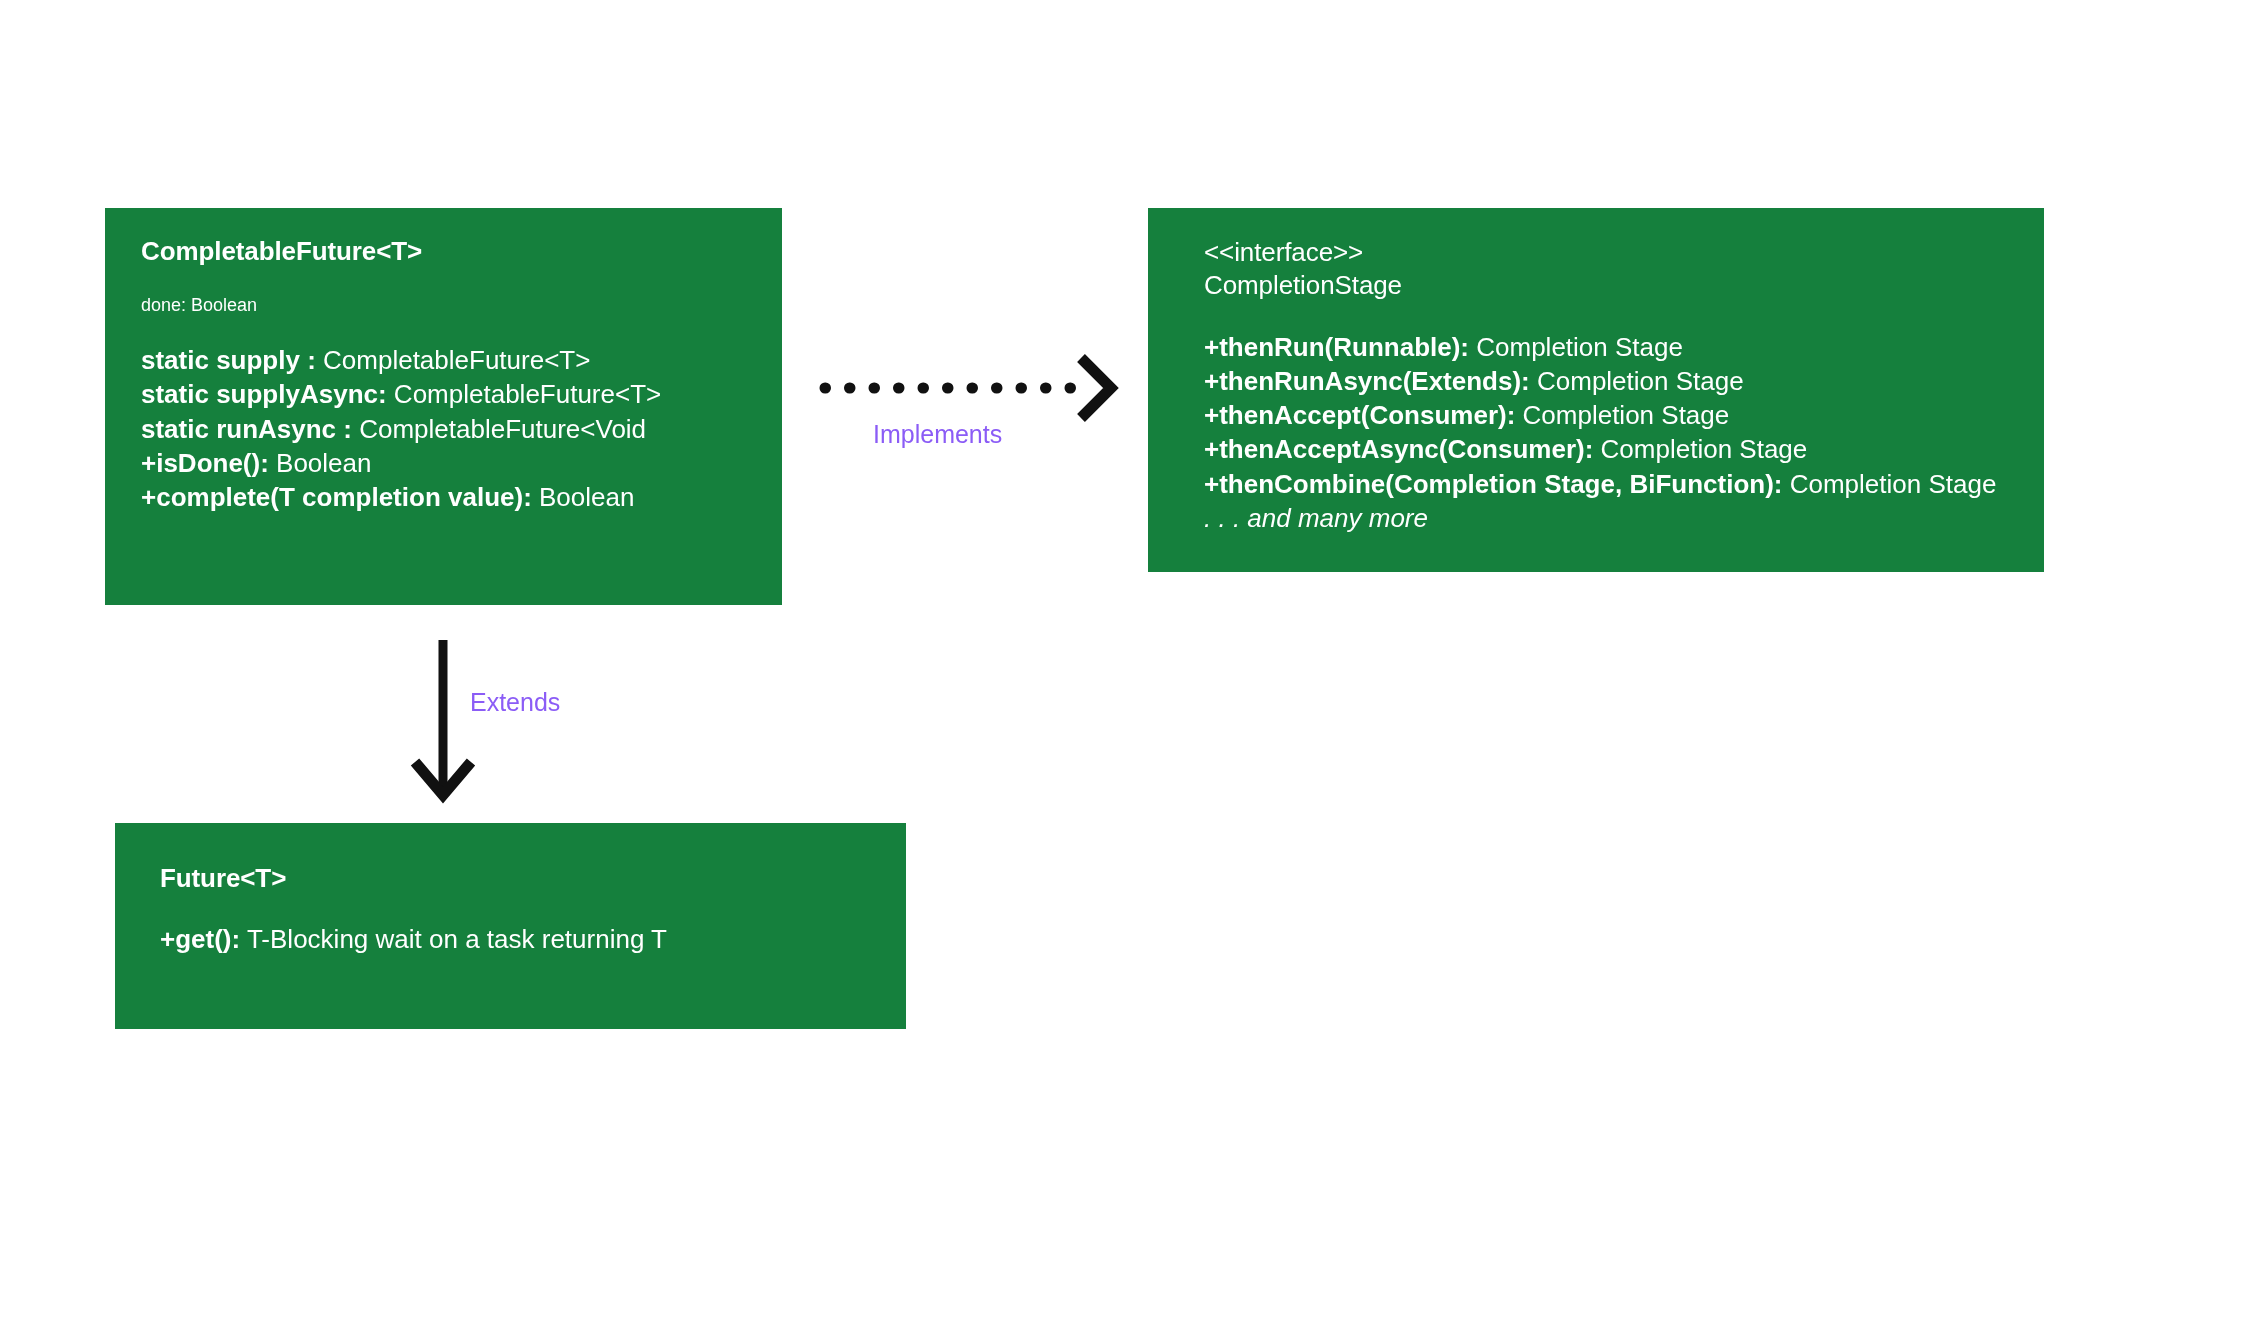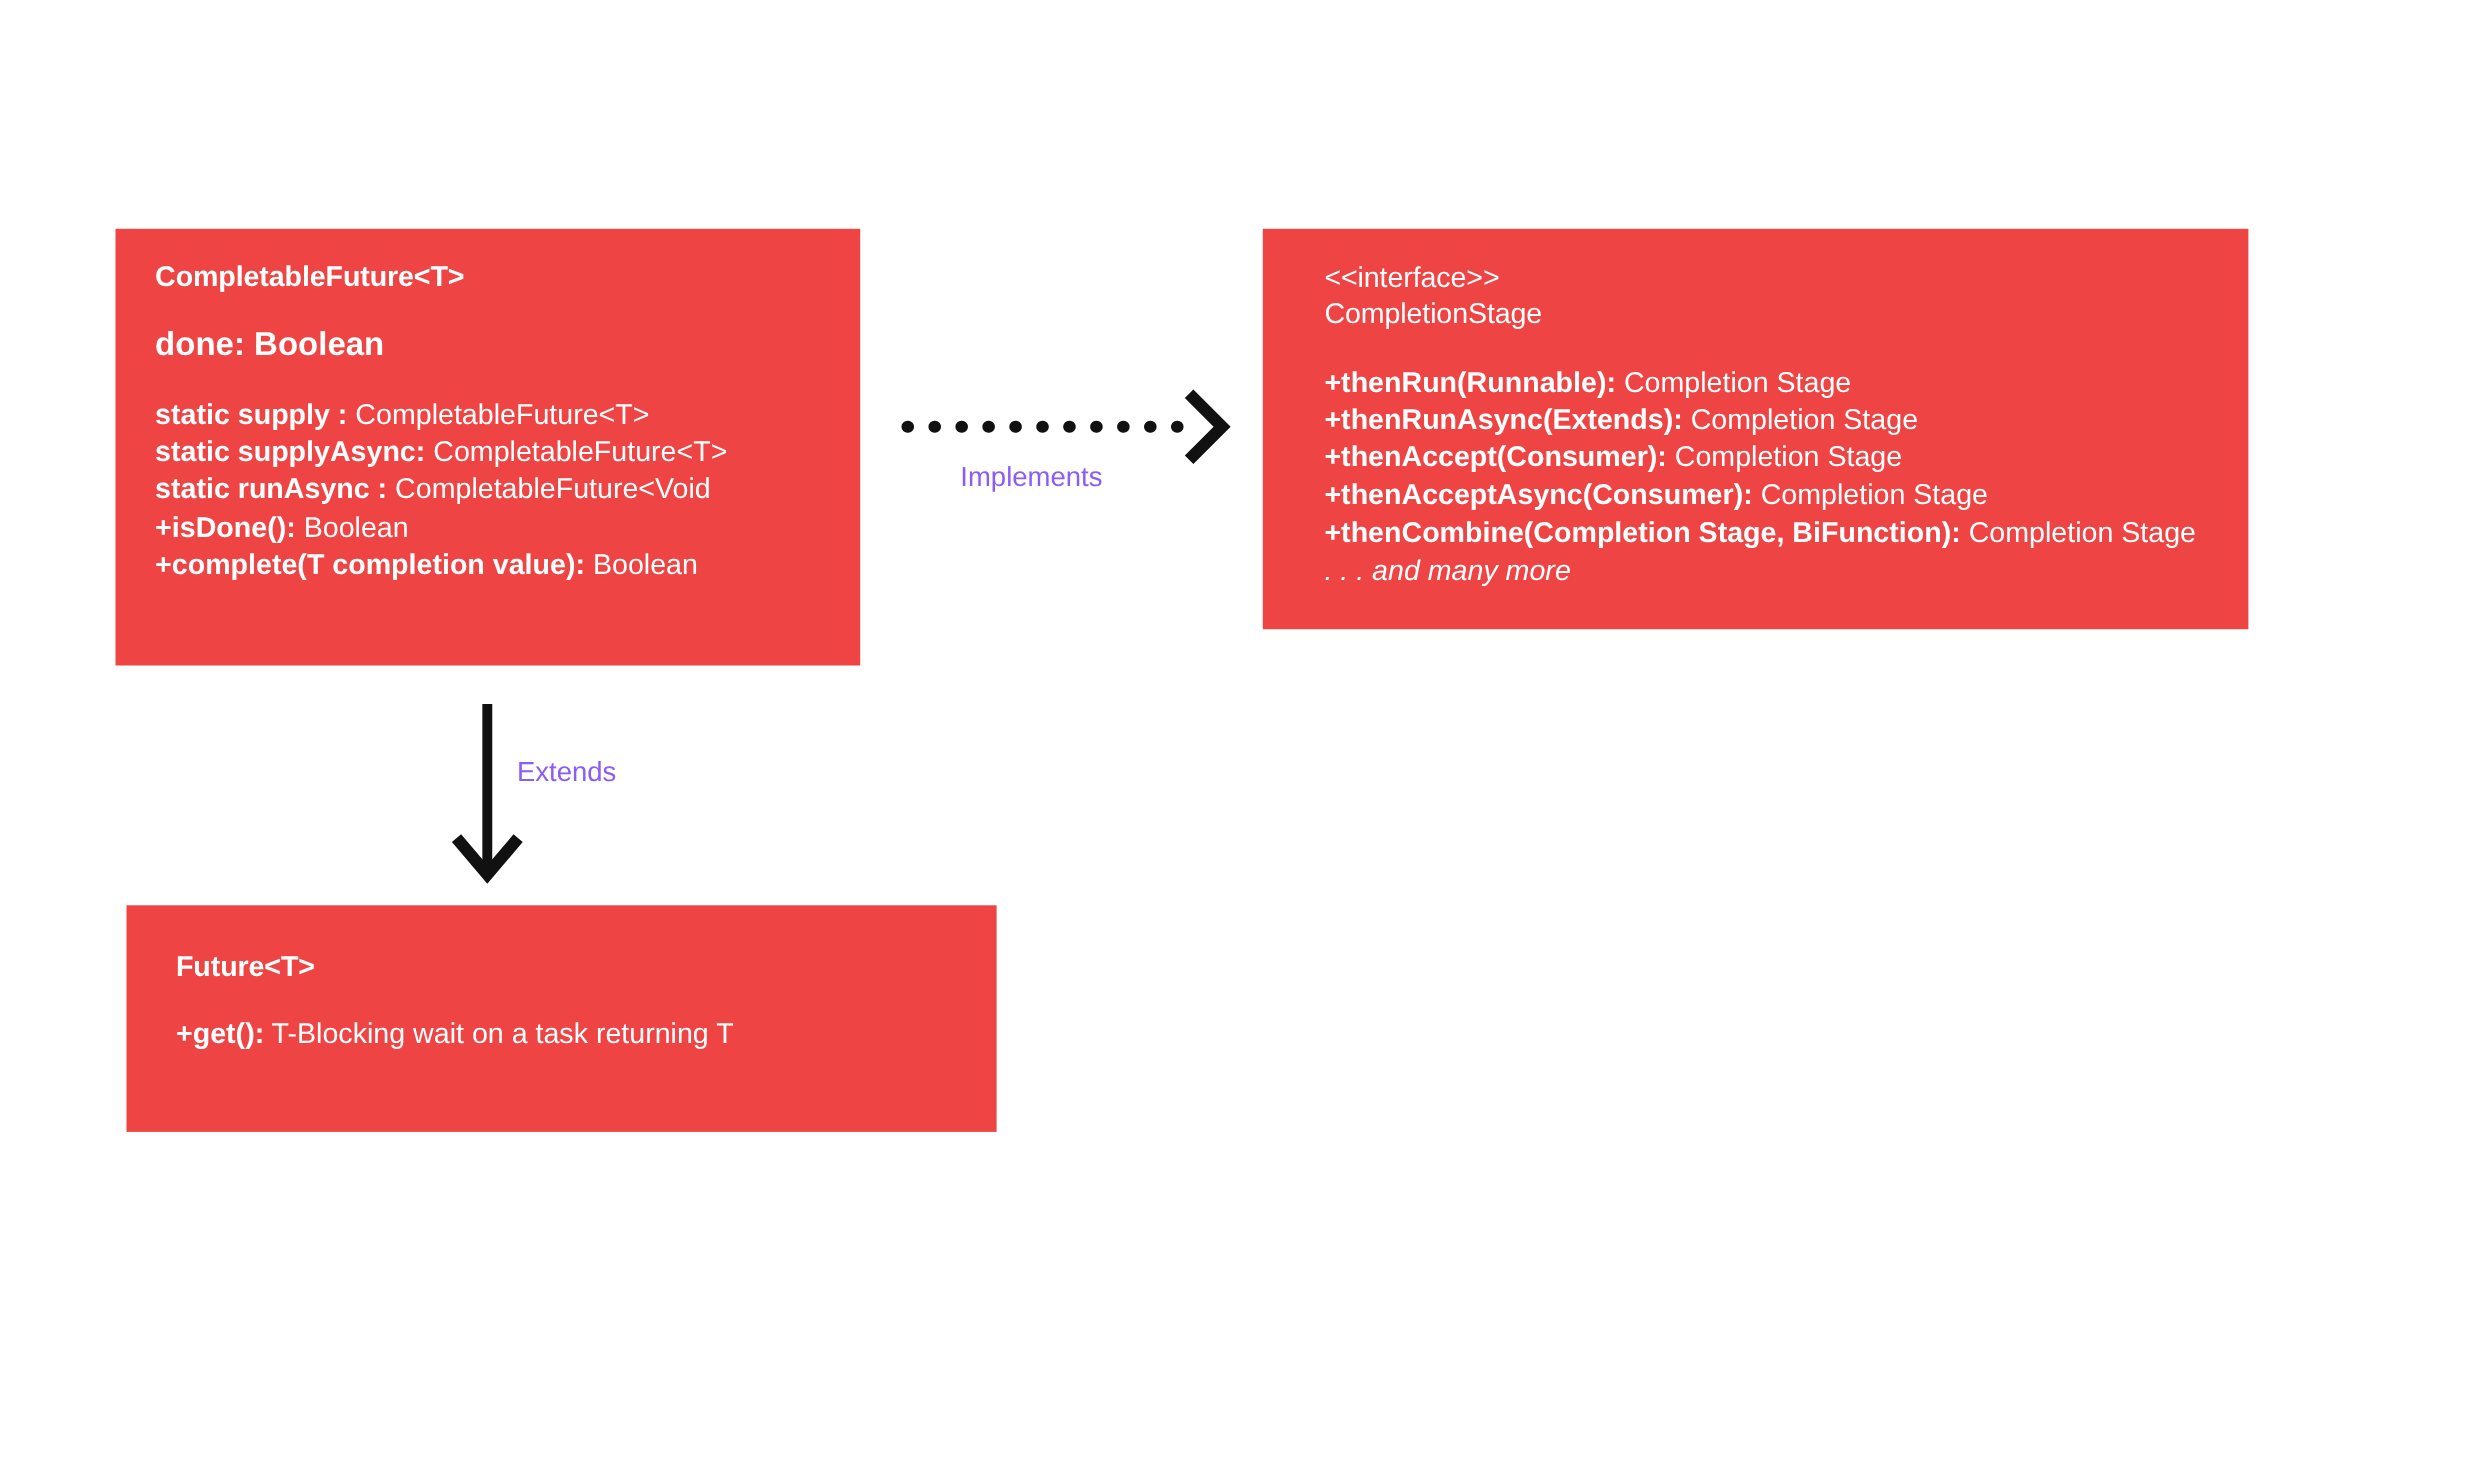--- a/index.html
+++ b/index.html
@@ -16,39 +16,39 @@
     position: relative;
     width: 2250px;
     height: 1328px;
     background: #ffffff;
     overflow: hidden;
   }
 
   
   .uml-box {
     position: absolute;
-    background: #ef4444;
+    background: #15803d;
     color: #ffffff;
     box-sizing: border-box;
   }
   .uml-box .box-title {
     font-weight: bold;
     font-size: 26px;
     line-height: 1.22;
     letter-spacing: -0.1px;
     white-space: pre-line;
   }
   .uml-box .box-title.plain {
     font-weight: normal;
     font-size: 26px;
     line-height: 1.28;
   }
   .uml-box .box-field {
-    font-weight: bold;
-    font-size: 30px;
+    font-weight: normal;
+    font-size: 18px;
     line-height: 1.3;
   }
   .uml-box .member-list {
     margin: 0;
     padding: 0;
     list-style: none;
   }
   .uml-box .member {
     font-size: 26px;
     line-height: 1.32;

